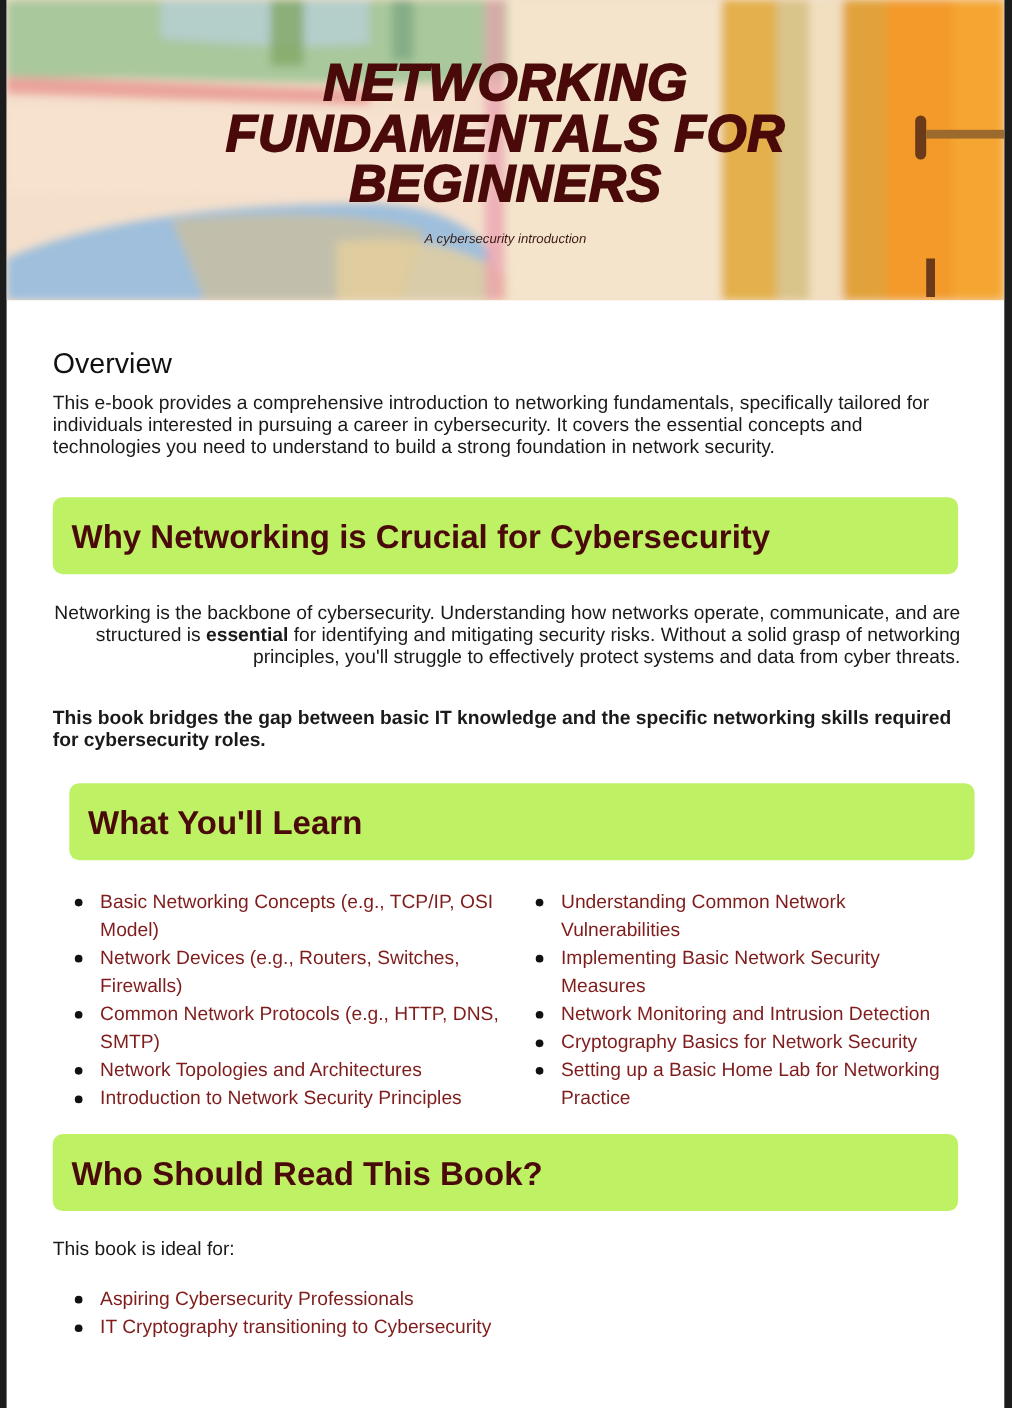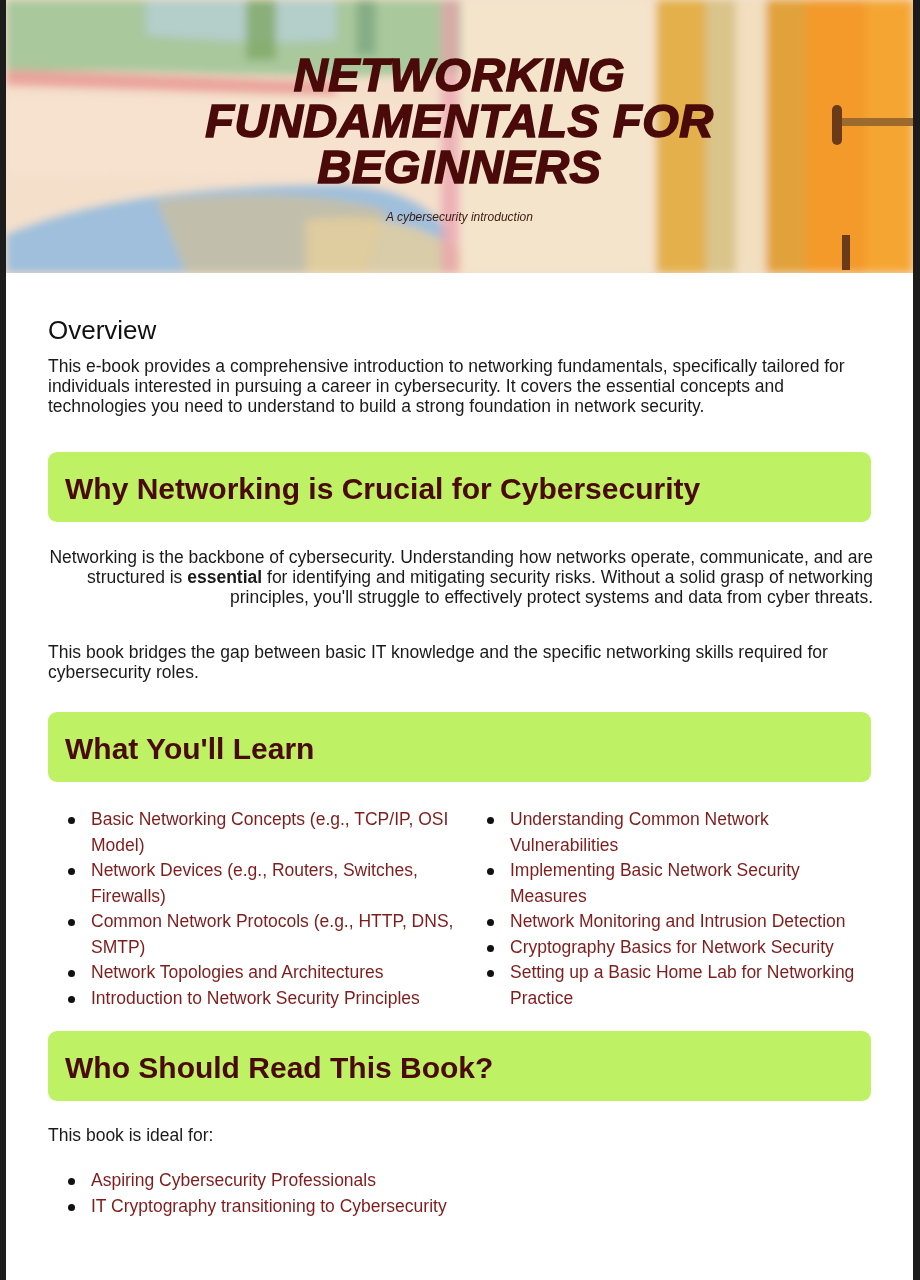--- a/index.html
+++ b/index.html
@@ -105,23 +105,23 @@
   </div>
 
   <div class="content">
     <h2 class="overview-title">Overview</h2>
     <p class="para" style="top:83px;">This e-book provides a comprehensive introduction to networking fundamentals, specifically tailored for individuals interested in pursuing a career in cybersecurity. It covers the essential concepts and technologies you need to understand to build a strong foundation in network security.</p>
 
     <div class="section-box" style="top:179px;">
       <h2 class="section-title">Why Networking is Crucial for Cybersecurity</h2>
     </div>
     <p class="para" style="top:274px;text-align:right;"><span>Networking is the backbone of cybersecurity.  Understanding how networks operate, communicate, and are structured is </span><b>essential</b><span> for identifying and mitigating security risks.  Without a solid grasp of networking principles, you'll struggle to effectively protect systems and data from cyber threats.</span></p>
-    <p class="para" style="top:369px;">This book bridges the gap between basic IT knowledge and the specific networking skills required for cybersecurity roles.</p>
+    <p class="para" style="top:369px;font-weight:bold;">This book bridges the gap between basic IT knowledge and the specific networking skills required for cybersecurity roles.</p>
 
-    <div class="section-box" style="top:439px;">
+    <div class="section-box" style="top:439px;margin-left:15px;">
       <h2 class="section-title">What You'll Learn</h2>
     </div>
     <ul class="bullets" style="left:48px; top:534px; width:400px;">
       <li>Basic Networking Concepts (e.g., TCP/IP, OSI Model)</li>
       <li>Network Devices (e.g., Routers, Switches, Firewalls)</li>
       <li>Common Network Protocols (e.g., HTTP, DNS, SMTP)</li>
       <li>Network Topologies and Architectures</li>
       <li>Introduction to Network Security Principles</li>
     </ul>
     <ul class="bullets" style="left:467px; top:534px; width:400px;">

